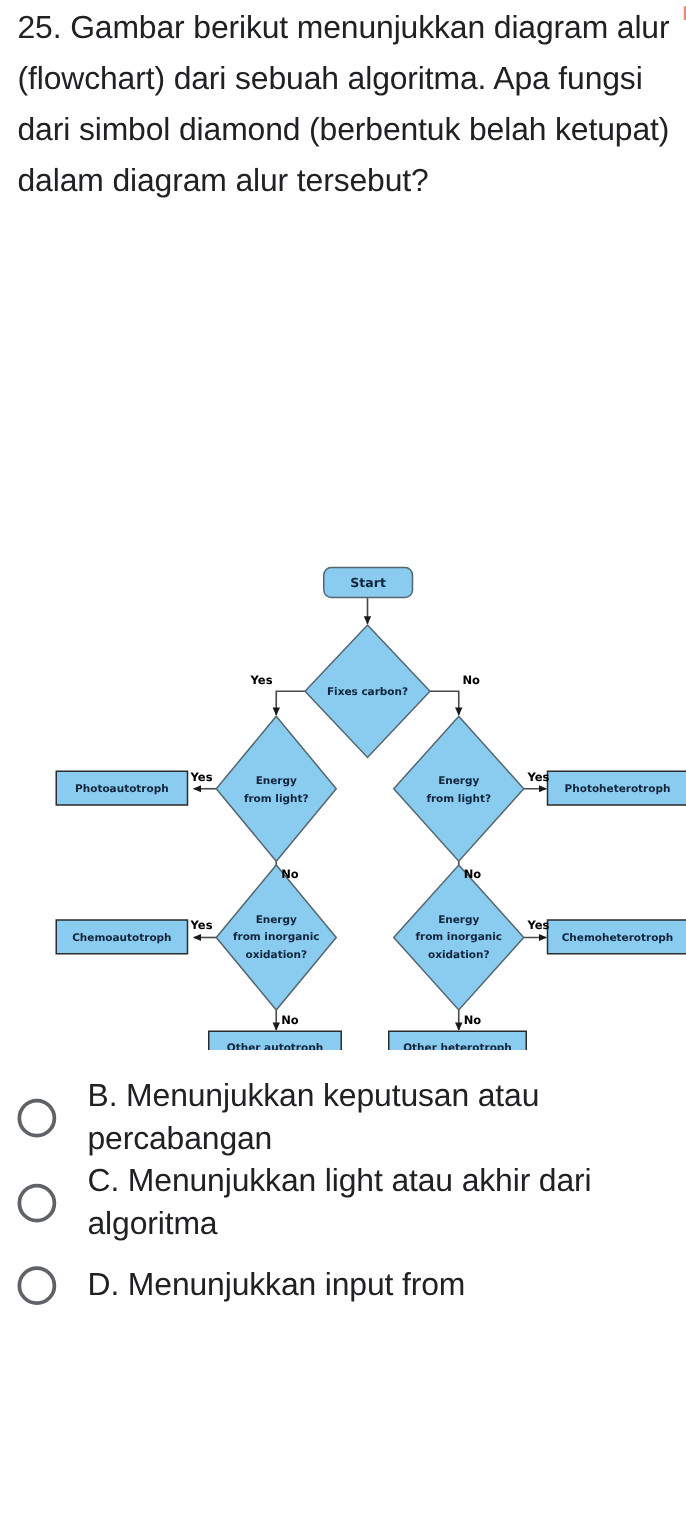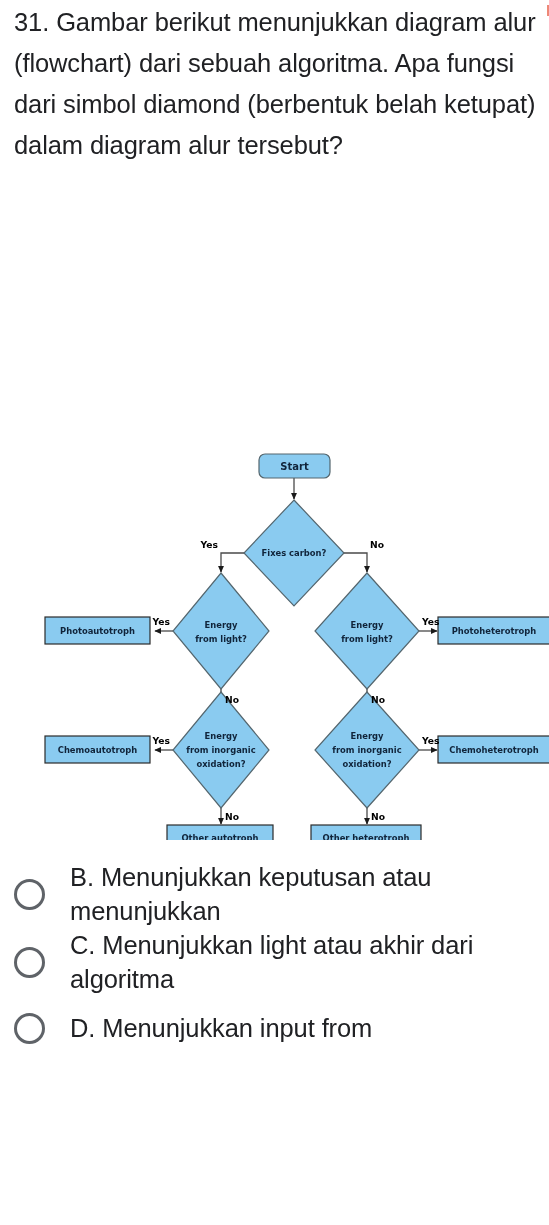--- a/index.html
+++ b/index.html
@@ -117,21 +117,21 @@
     top: 5px;
     width: 2px;
     height: 11px;
     background: #E8604A;
     opacity: 0.75;
   }
 </style>
 </head>
 <body>
 
-<div id="question-stem">31. Gambar berikut menunjukkan diagram alur (flowchart) dari sebuah algoritma. Apa fungsi dari simbol diamond (berbentuk belah ketupat) dalam diagram alur tersebut?</div>
+<div id="question-stem">25. Gambar berikut menunjukkan diagram alur (flowchart) dari sebuah algoritma. Apa fungsi dari simbol diamond (berbentuk belah ketupat) dalam diagram alur tersebut?</div>
 
 <div id="figure">
   <svg viewBox="0 0 549 400" xmlns="http://www.w3.org/2000/svg">
     <defs>
       <marker id="arrow" viewBox="0 0 10 10" refX="9" refY="5" markerWidth="5.2" markerHeight="5.2" orient="auto-start-reverse">
         <path d="M 0 0.6 L 10 5 L 0 9.4 z" class="fc-arrowhead"></path>
       </marker>
     </defs>
 
     <line class="fc-line" x1="278" y1="38" x2="278" y2="59" marker-end="url(#arrow)"></line>
@@ -237,21 +237,21 @@
     <text class="fc-edge-label right" x="406" y="301">Yes</text>
     <text class="fc-edge-label right" x="355" y="377">No</text>
   </svg>
 </div>
 
 <div id="options">
 
 
   <div class="option-row">
     <span class="radio"></span>
-    <span class="option-text">B. Menunjukkan keputusan atau menunjukkan</span>
+    <span class="option-text">B. Menunjukkan keputusan atau percabangan</span>
   </div>
 
   <div class="option-row">
     <span class="radio"></span>
     <span class="option-text">C. Menunjukkan light atau akhir dari algoritma</span>
   </div>
 
   <div class="option-row">
     <span class="radio"></span>
     <span class="option-text">D. Menunjukkan input from</span>

